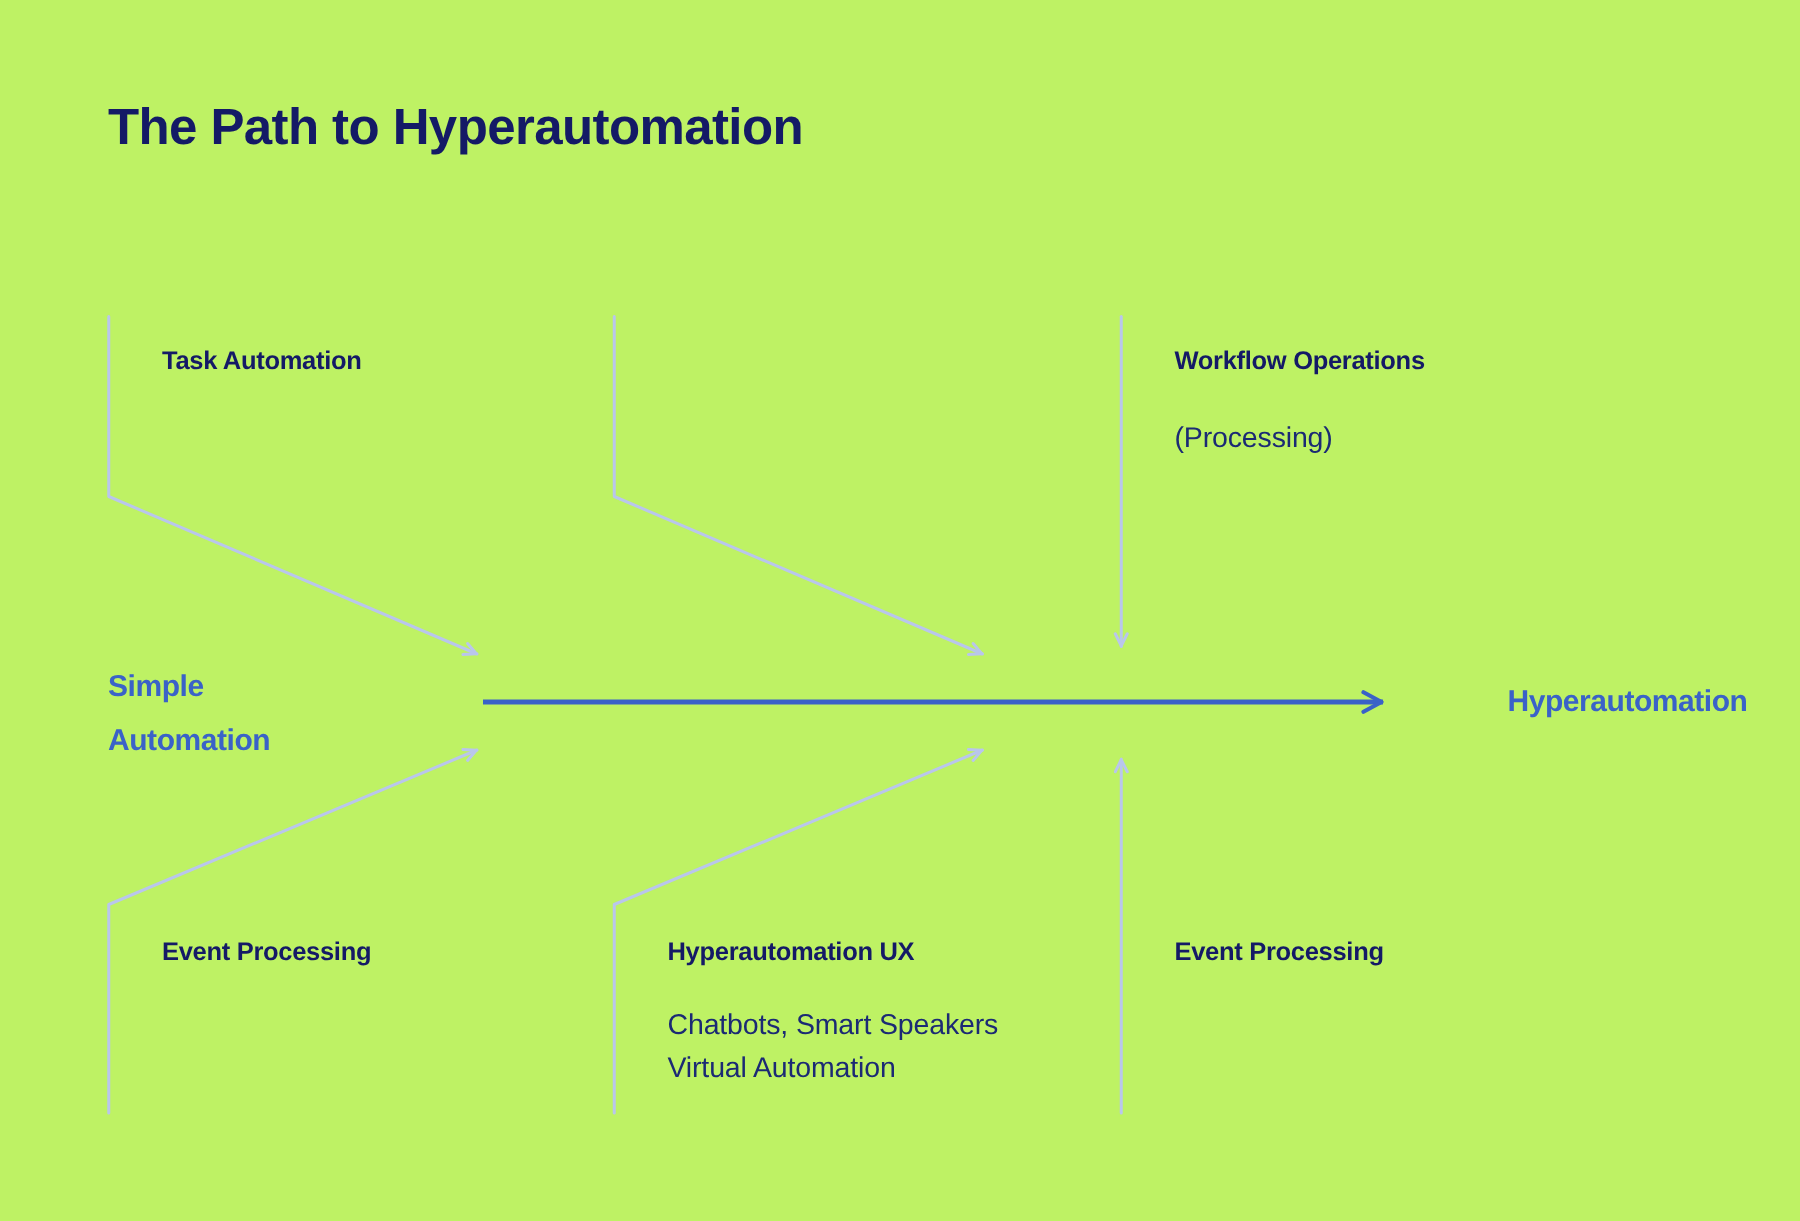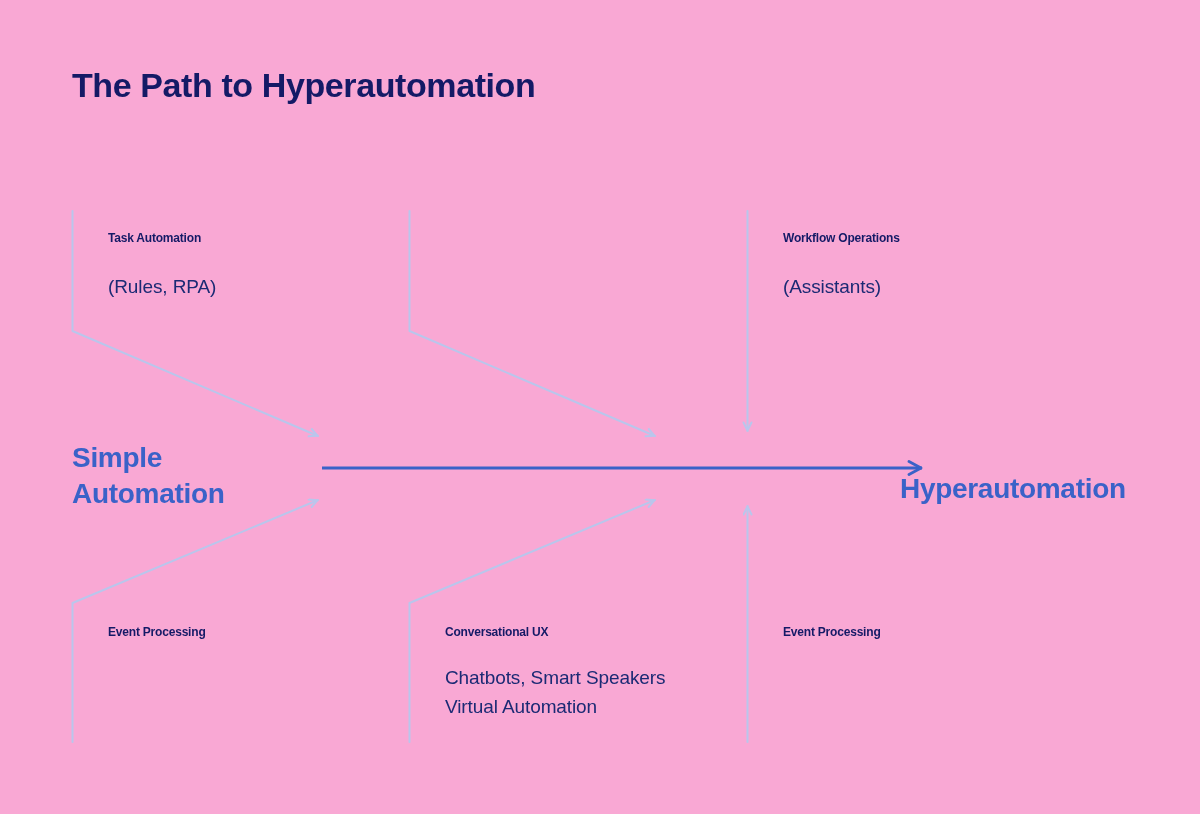--- a/index.html
+++ b/index.html
@@ -11,21 +11,21 @@
     width: 1200px;
     height: 814px;
     background: #eaf0fd;
     font-family: "Liberation Sans", sans-serif;
     overflow: hidden;
   }
   #canvas {
     position: relative;
     width: 1200px;
     height: 814px;
-    background: #f9a8d4;
+    background: #bef264;
   }
   #connectors {
     position: absolute;
     left: 0;
     top: 0;
     width: 1200px;
     height: 814px;
     pointer-events: none;
   }
 
@@ -40,21 +40,21 @@
     color: #141a66;
     white-space: nowrap;
   }
 
   
   .stage {
     position: absolute;
     width: 310px;
   }
   .stage-title {
-    font-size: 12px;
+    font-size: 17px;
     font-weight: 700;
     color: #141a66;
     letter-spacing: -0.2px;
     margin: 0;
     white-space: nowrap;
   }
   .stage-desc {
     font-size: 19px;
     font-weight: 400;
     color: #1b2a74;
@@ -74,37 +74,36 @@
   .stage-top-2 { left: 445px; top: 231px; }
   .stage-top-3 { left: 783px; top: 231px; }
 
   .stage-bot-1 { left: 108px; top: 625px; }
   .stage-bot-2 { left: 445px; top: 625px; }
   .stage-bot-3 { left: 783px; top: 625px; }
 
   
   .axis-label {
     position: absolute;
-    font-size: 28px;
+    font-size: 20px;
     font-weight: 700;
     color: #3a62c8;
     letter-spacing: -0.3px;
     line-height: 36px;
   }
   .axis-start {
     left: 72px;
     top: 440px;
     width: 230px;
     white-space: pre-line;
   }
   .axis-end {
-    left: 900px;
+    left: 1005px;
     top: 450px;
     white-space: nowrap;
-    margin-top: 21px;
   }
 </style>
 </head>
 <body>
 
 <div id="canvas">
 
   <svg id="connectors" viewBox="0 0 1200 814">
     <defs>
       <marker id="ah" markerWidth="14" markerHeight="14" refX="10.5" refY="5" orient="auto" markerUnits="userSpaceOnUse">
@@ -131,35 +130,34 @@
   </svg>
 
   <div class="page-title">The Path to Hyperautomation</div>
 
   <div class="axis-label axis-start">Simple
 Automation</div>
   <div class="axis-label axis-end">Hyperautomation</div>
 
   <div class="stage top stage-top-1">
     <p class="stage-title">Task Automation</p>
-    <p class="stage-desc">(Rules, RPA)</p>
   </div>
 
 
   <div class="stage top stage-top-3">
     <p class="stage-title">Workflow Operations</p>
-    <p class="stage-desc">(Assistants)</p>
+    <p class="stage-desc">(Processing)</p>
   </div>
 
   <div class="stage bottom stage-bot-1">
     <p class="stage-title">Event Processing</p>
   </div>
 
   <div class="stage bottom stage-bot-2">
-    <p class="stage-title">Conversational UX</p>
+    <p class="stage-title">Hyperautomation UX</p>
     <p class="stage-desc">Chatbots, Smart Speakers
 Virtual Automation</p>
   </div>
 
   <div class="stage bottom stage-bot-3">
     <p class="stage-title">Event Processing</p>
   </div>
 
 </div>
 

